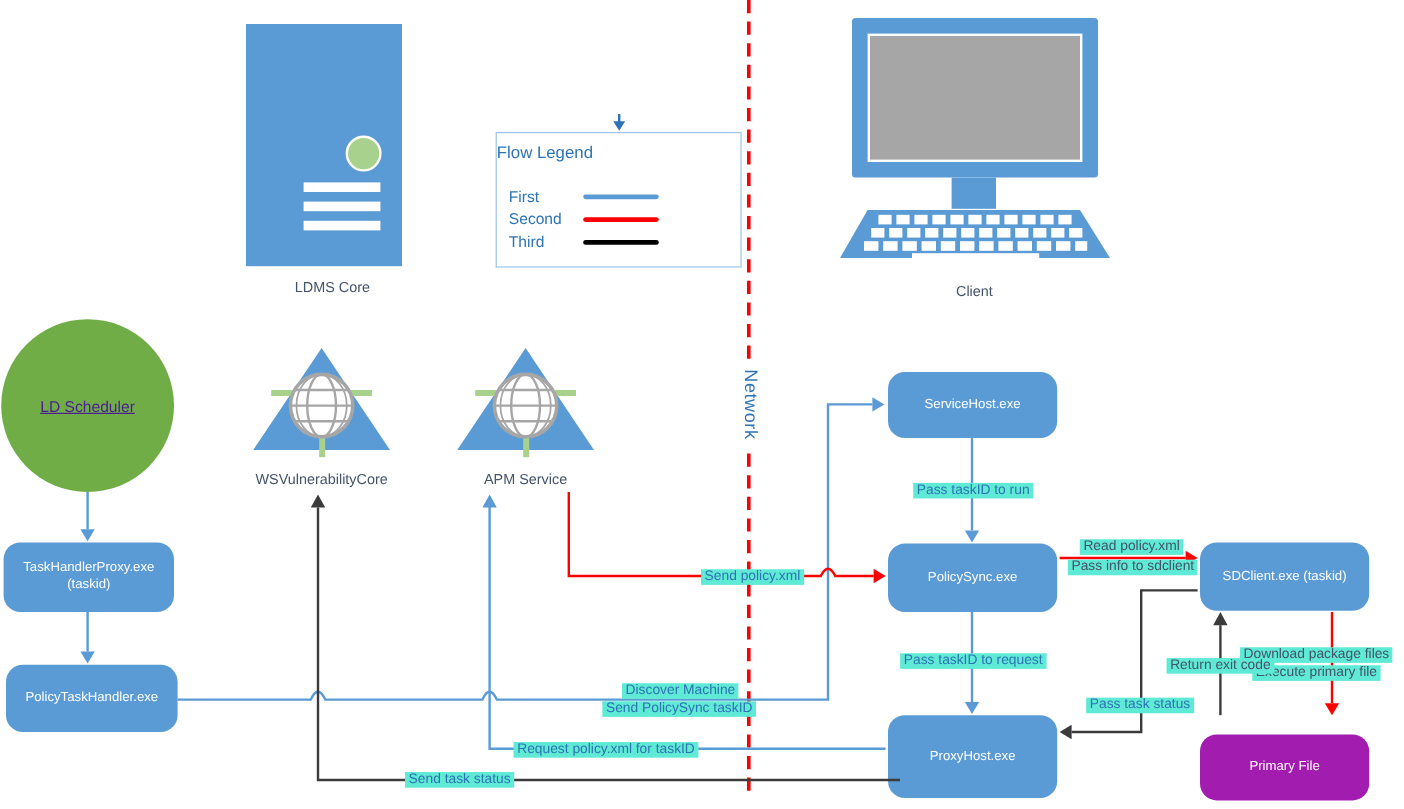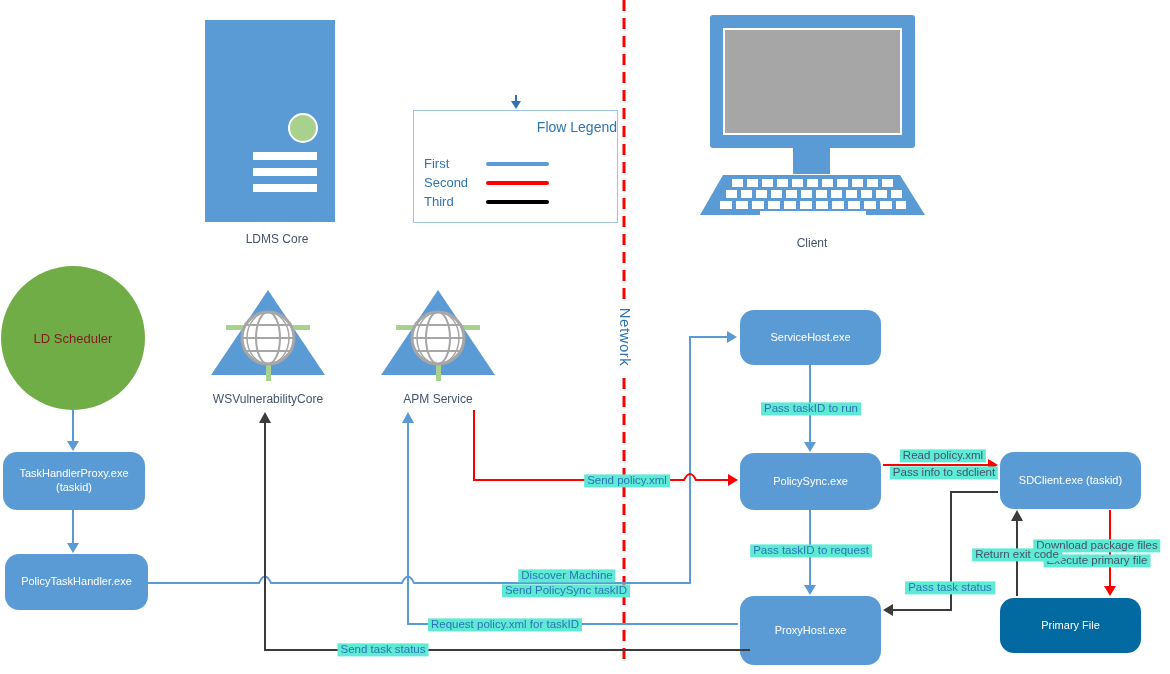--- a/index.html
+++ b/index.html
@@ -3,32 +3,32 @@
 <meta charset="utf-8">
 <style>
   html,body{margin:0;padding:0;background:#fff;}
   .canvas{position:relative;width:1170px;height:674px;background:#fff;overflow:hidden;
           font-family:"Liberation Sans",sans-serif;}
   .abs{position:absolute;}
   svg{display:block;}
   .node{position:absolute;background:#5B9BD5;color:#fff;border-radius:14px;
         display:flex;flex-direction:column;align-items:center;justify-content:center;
         font-size:11px;line-height:1.25;text-align:center;}
-  .node.teal{background:#0369a1;}
-  .circle-node{position:absolute;background:#70AD47;color:#7f1d1d;border-radius:50%;
-        display:flex;align-items:center;justify-content:center;font-size:13px;}
+  .node.teal{background:#a21caf;margin-top:14px;}
+  .circle-node{position:absolute;background:#70AD47;color:#4c1d95;border-radius:50%;
+        display:flex;align-items:center;justify-content:center;font-size:13px;text-decoration:underline;}
   .label{position:absolute;transform:translate(-50%,-50%);white-space:nowrap;
          font-size:11.5px;line-height:1.15;background:#5eead4;padding:0 3px;}
   .label.blue{color:#2E74B5;}
   .label.navy{color:#44546A;}
   .caption{position:absolute;transform:translate(-50%,-50%);white-space:nowrap;
            font-size:12px;color:#44546A;background:transparent;}
   .legend{position:absolute;left:413px;top:110px;width:205px;height:113px;
           border:1.5px solid #9DC3E6;background:#fff;box-sizing:border-box;}
-  .legend-title{position:absolute;left:0;right:0;top:8px;text-align:right;
+  .legend-title{position:absolute;left:0;right:0;top:8px;text-align:left;
                 color:#2E74B5;font-size:14px;}
   .legend-row{position:absolute;left:0;width:100%;height:16px;}
   .legend-label{position:absolute;left:10px;top:0;color:#2E74B5;font-size:13px;}
   .legend-line{position:absolute;left:72px;top:6px;width:63px;height:4px;border-radius:2px;}
   .network-label{position:absolute;left:625px;top:337px;transform:translate(-50%,-50%) rotate(90deg);
                  color:#2E74B5;font-size:15px;background:#fff;padding:1px 8px;white-space:nowrap;letter-spacing:.5px;}
   .connectors{position:absolute;left:0;top:0;pointer-events:none;}
 </style>
 </head>
 <body>

